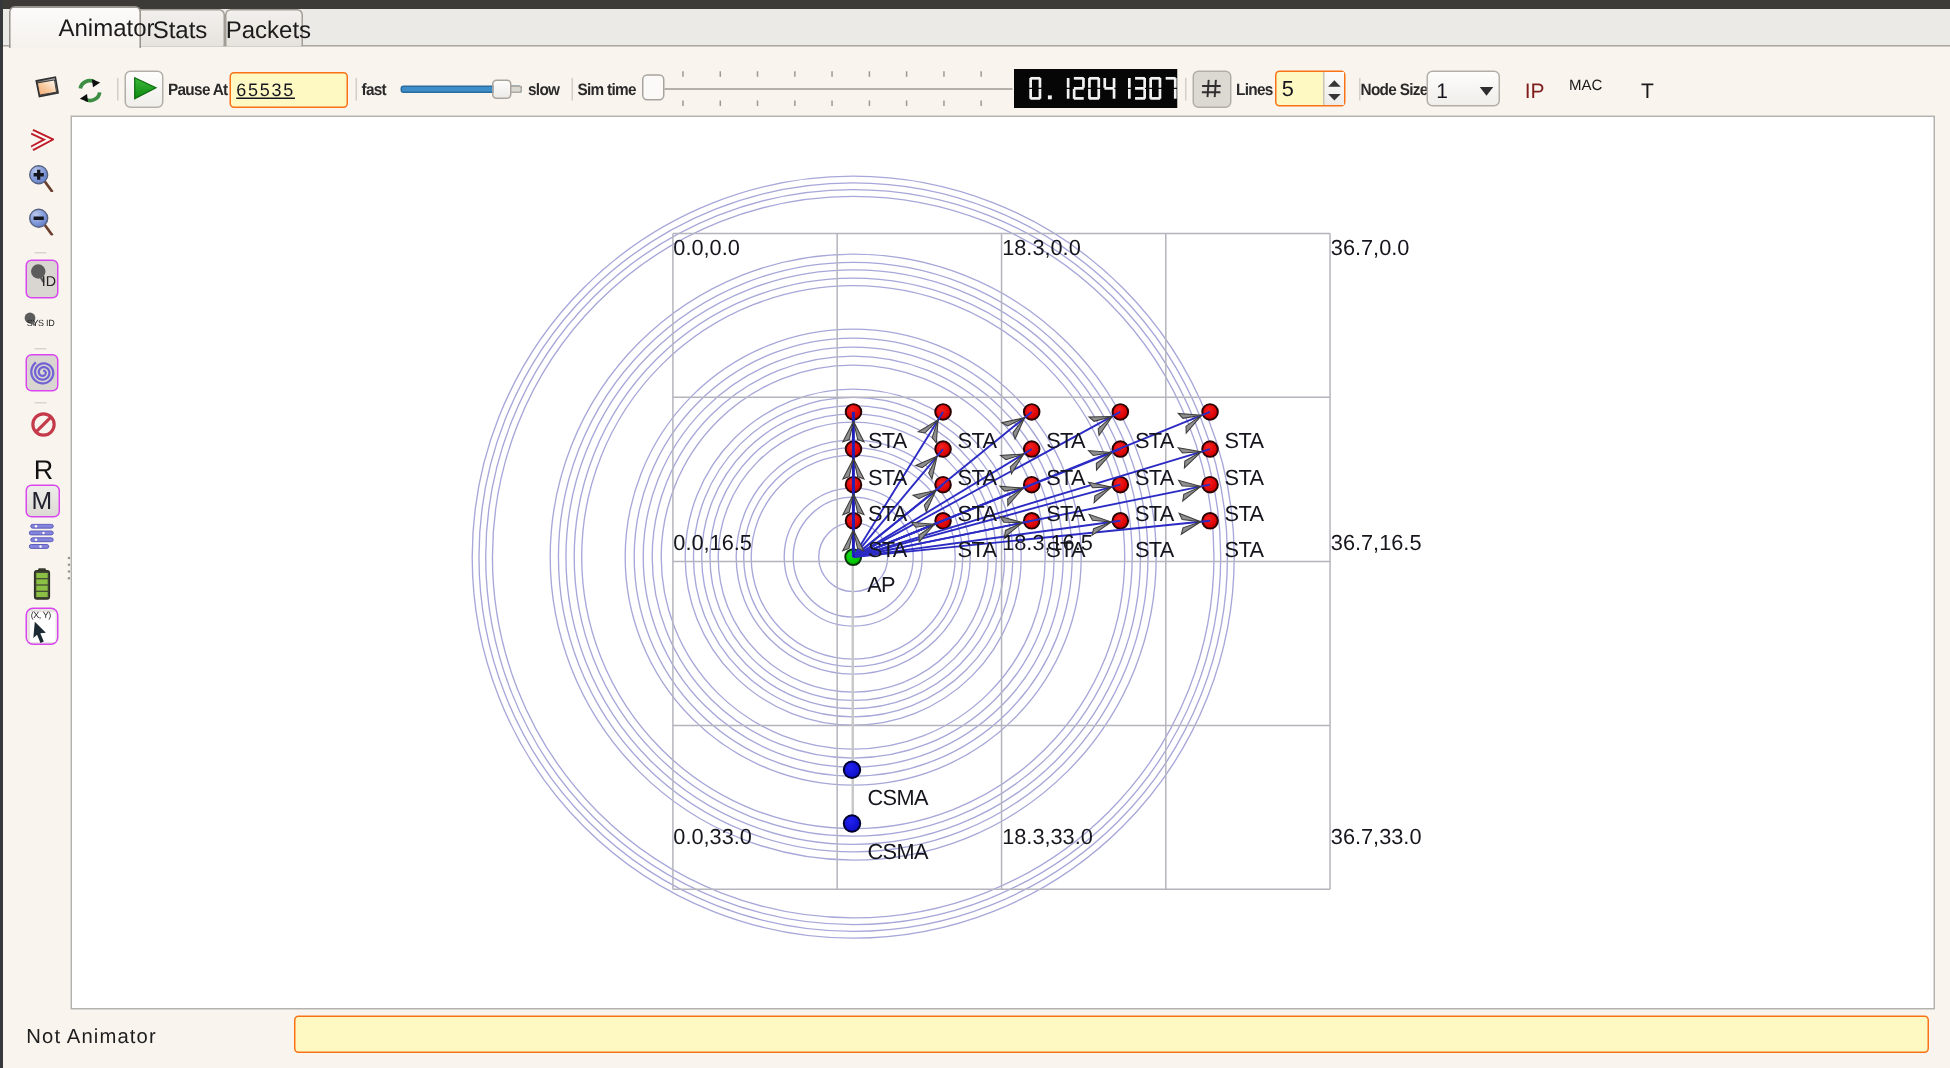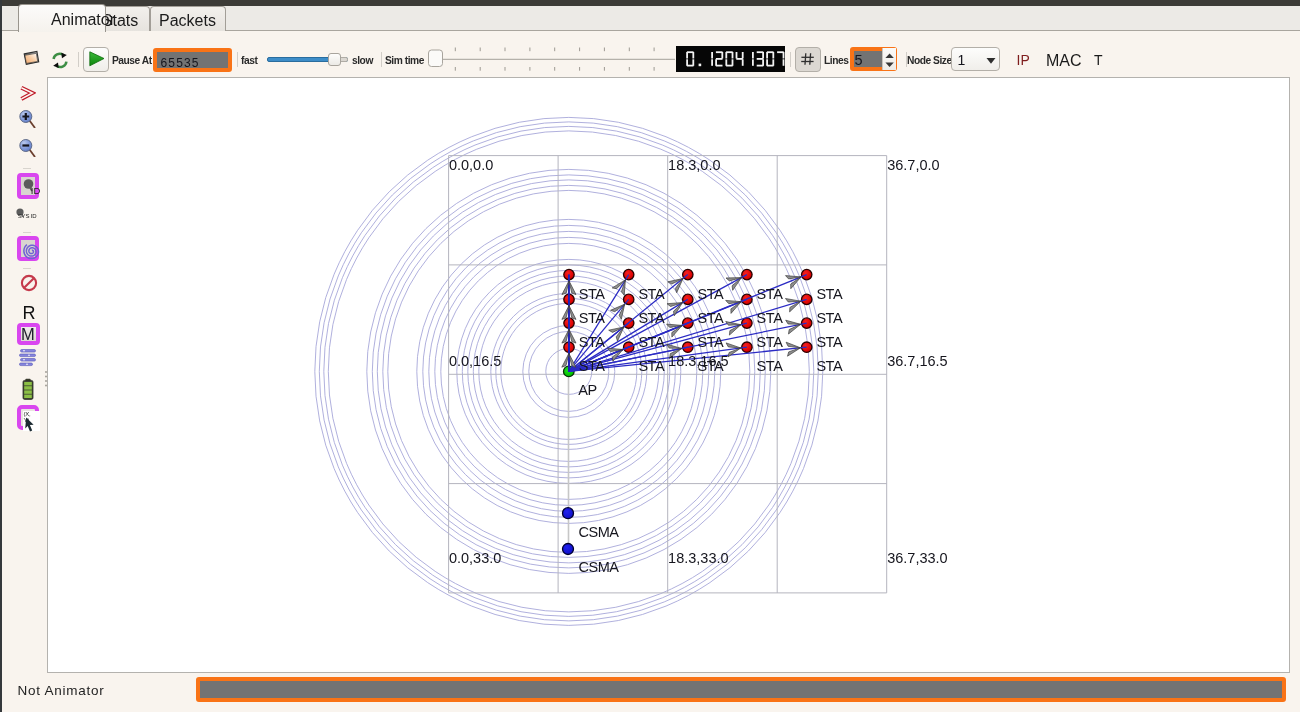--- a/index.html
+++ b/index.html
@@ -1,33 +1,33 @@
 <!DOCTYPE html>
 <html><head><meta charset="utf-8"><title>NetAnim</title>
 <style>
 * { margin:0; padding:0; box-sizing:border-box; }
 html,body { width:1300px; height:712px; font-family:"Liberation Sans", sans-serif; }
 body { background:#f9f4ee; position:relative; overflow:hidden; }
 #topstrip { position:absolute; left:0; top:0; width:1300px; height:6px; background:#3c3b37; }
 #leftedge { position:absolute; left:0; top:0; width:2px; height:712px; background:#35393c; z-index:50; }
 #tabbg { position:absolute; left:0; top:6px; width:1300px; height:24.5px; background:#eceae6; border-bottom:1px solid #a9a59e; }
 .tab { position:absolute; font-size:16px; color:#1b1b1b; text-align:center; border:1px solid #a29e97; border-bottom:none; border-radius:4px 4px 0 0; background:linear-gradient(#f2f0ec,#e6e3de); }
-#tab1 { left:18px; top:3.5px; width:88px; height:28px; background:linear-gradient(#fcfbfa,#f5f2ed); border-color:#98948d; z-index:5;padding-left:32px; }
+#tab1 { left:6px; top:3.5px; width:88px; height:28px; background:linear-gradient(#fcfbfa,#f5f2ed); border-color:#98948d; z-index:5;padding-left:32px; }
 #tab1 span { position:relative; top:6.5px; }
 .tab span { position:relative; top:5px; }
 #tab2 { left:90.5px; top:6px; width:59px; height:24.5px; }
-#tab3 { left:149.5px; top:6px; width:76px; height:24.5px; }
+#tab3 { left:149.5px; top:6px; width:52px; height:24.5px; }
 .vsep { position:absolute; width:1px; background:#d2cec8; top:52px; height:15px; }
 .tlabel { position:absolute; font-size:11px; font-weight:700; color:#2a2a2a; top:53.8px; letter-spacing:-0.5px; transform:scaleX(0.93); transform-origin:0 0; }
 .btn { position:absolute; background:linear-gradient(#fdfdfc,#f0eeea); border:1px solid #b3afa8; border-radius:4px; }
-.field { position:absolute; background:#737373; border:4px solid #f97316; border-radius:3px; }
+.field { position:absolute; background:#fef9c3; border:1px solid #f97316; border-radius:3px;text-decoration:underline; }
 #canvas { position:absolute; left:47px; top:76.5px; width:1243px; height:596px; background:#ffffff; border:1px solid #b4b2ae; }
 #notplay { position:absolute; left:17.5px; top:683px; font-size:13.5px; letter-spacing:0.75px; color:#1e1e1e; }
 #bottomfield { left:196px; top:677px; width:1089.5px; height:24.5px; }
-.sbtn { position:absolute; background:#d9d5d0; border:4px solid #d946ef; border-radius:4px; }
+.sbtn { position:absolute; background:#d9d5d0; border:1px solid #d946ef; border-radius:4px; }
 .ssep { position:absolute; left:23px; width:8px; height:1px; background:#d8d4ce; }
 </style></head>
 <body>
 <div id="topstrip"></div>
 <div id="tabbg"></div>
 <div id="tab1" class="tab"><span>Animator</span></div>
 <div id="tab2" class="tab"><span>Stats</span></div>
 <div id="tab3" class="tab"><span>Packets</span></div>
 <div id="leftedge"></div>
 
@@ -159,21 +159,21 @@
 <polygon points="4.6,14 8.8,9.6 0.4,9.6" fill="#363636"></polygon>
 </svg>
 <div class="vsep" style="left:905.5px"></div>
 <div class="tlabel" style="left:906.5px">Node Size</div>
 <div class="btn" style="left:951px;top:47px;width:49px;height:23.5px"></div>
 <div style="position:absolute;left:957.5px;top:52px;font-size:14px;color:#15151d">1</div>
 <svg width="10" height="8" viewBox="0 0 10 8" style="position:absolute;left:986px;top:56.5px">
 <polygon points="0.5,1 9.5,1 5,6.8" fill="#2e2e2e"></polygon>
   </svg>
 <div style="position:absolute;left:1016.5px;top:52px;font-size:14px;color:#7f1d1d">IP</div>
-<div style="position:absolute;left:1046px;top:52px;font-size:16px;color:#1a1a1a">MAC</div>
+<div style="position:absolute;left:1046px;top:52px;font-size:10px;color:#1a1a1a">MAC</div>
 <div style="position:absolute;left:1094px;top:52px;font-size:14px;color:#1a1a1a">T</div>
 
 <svg width="17" height="16" viewBox="0 0 17 16" style="position:absolute;left:19px;top:86px">
 <polyline points="2.4,1.8 13.4,7.0 2.4,12.9" fill="none" stroke="#bf1c2a" stroke-width="4.0"></polyline>
 <polyline points="2.4,1.8 13.4,7.0 2.4,12.9" fill="none" stroke="#fdf8f2" stroke-width="1.5"></polyline>
 </svg>
 <svg width="18" height="19" viewBox="0 0 18 19" style="position:absolute;left:18px;top:109px">
 <defs>
       <radialGradient id="lens" cx="35%" cy="30%" r="80%">
 <stop offset="0%" stop-color="#b9c8ec"></stop>

